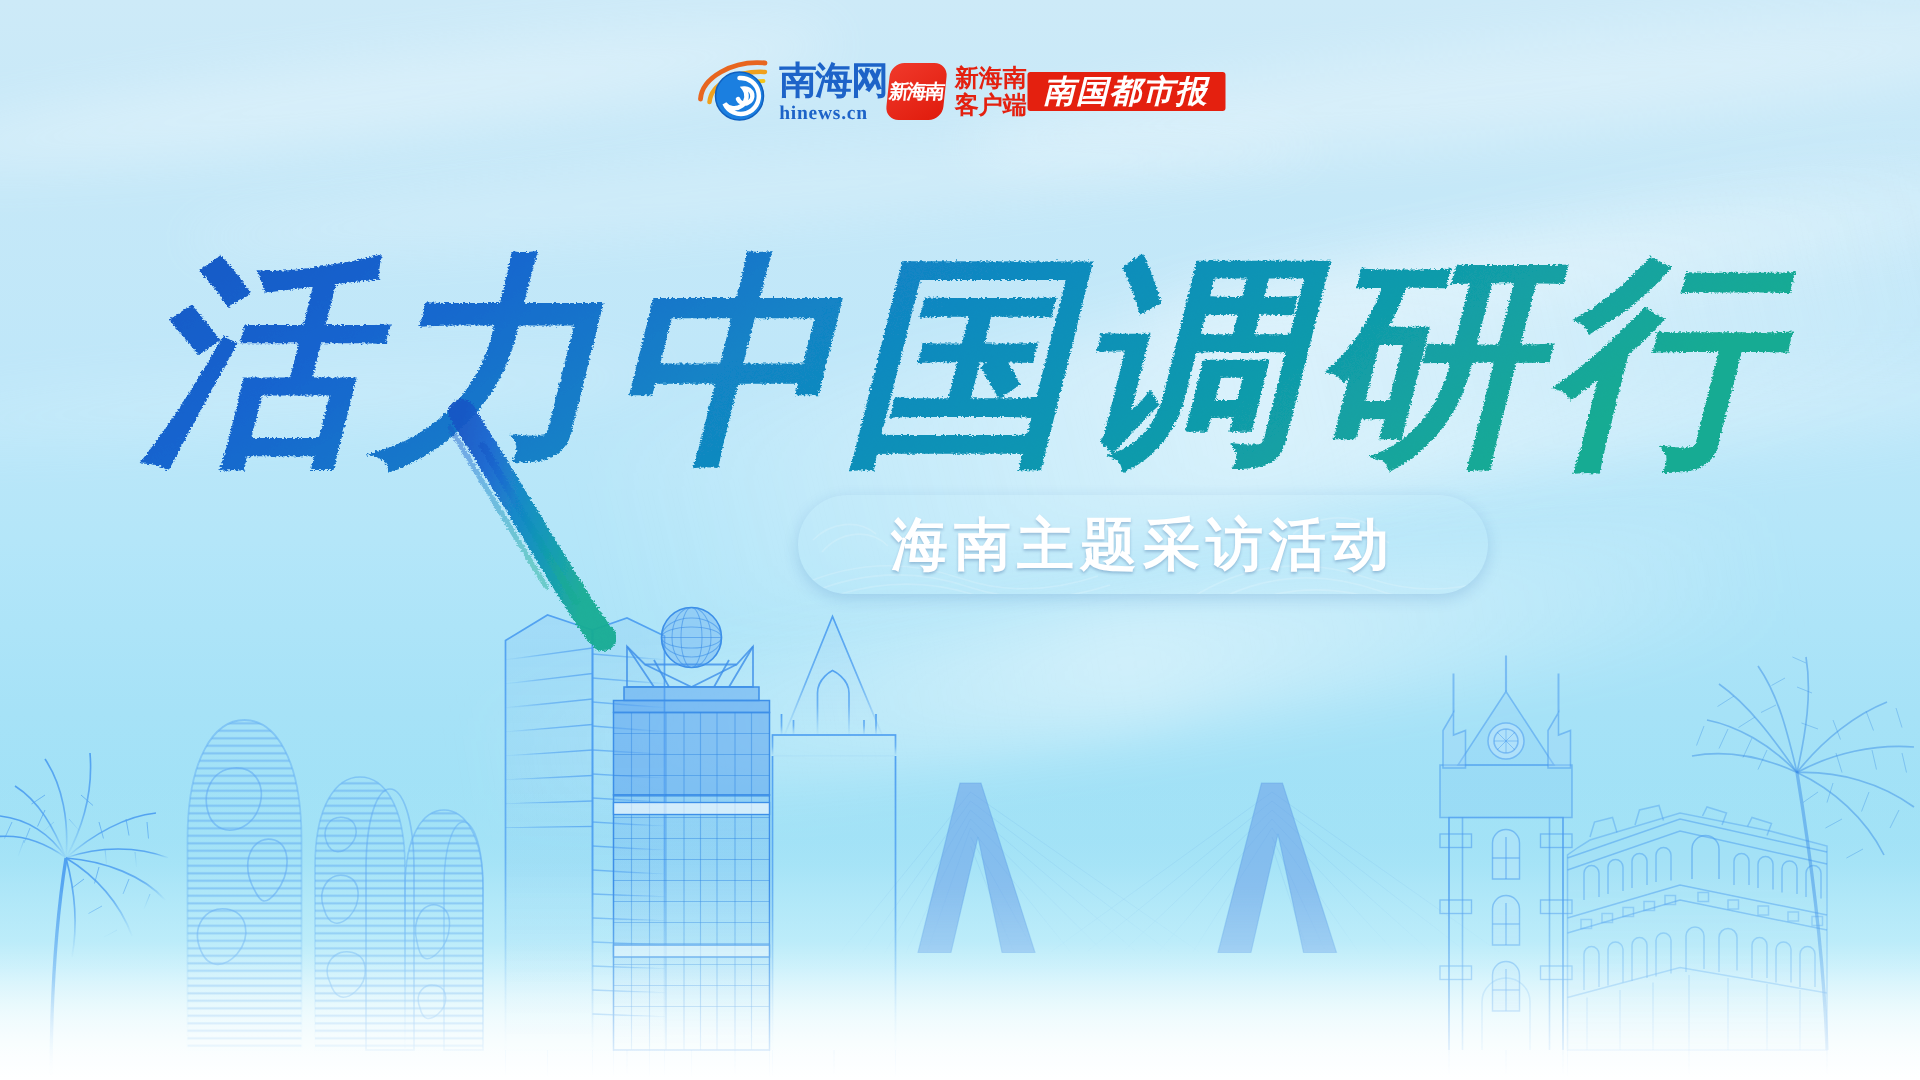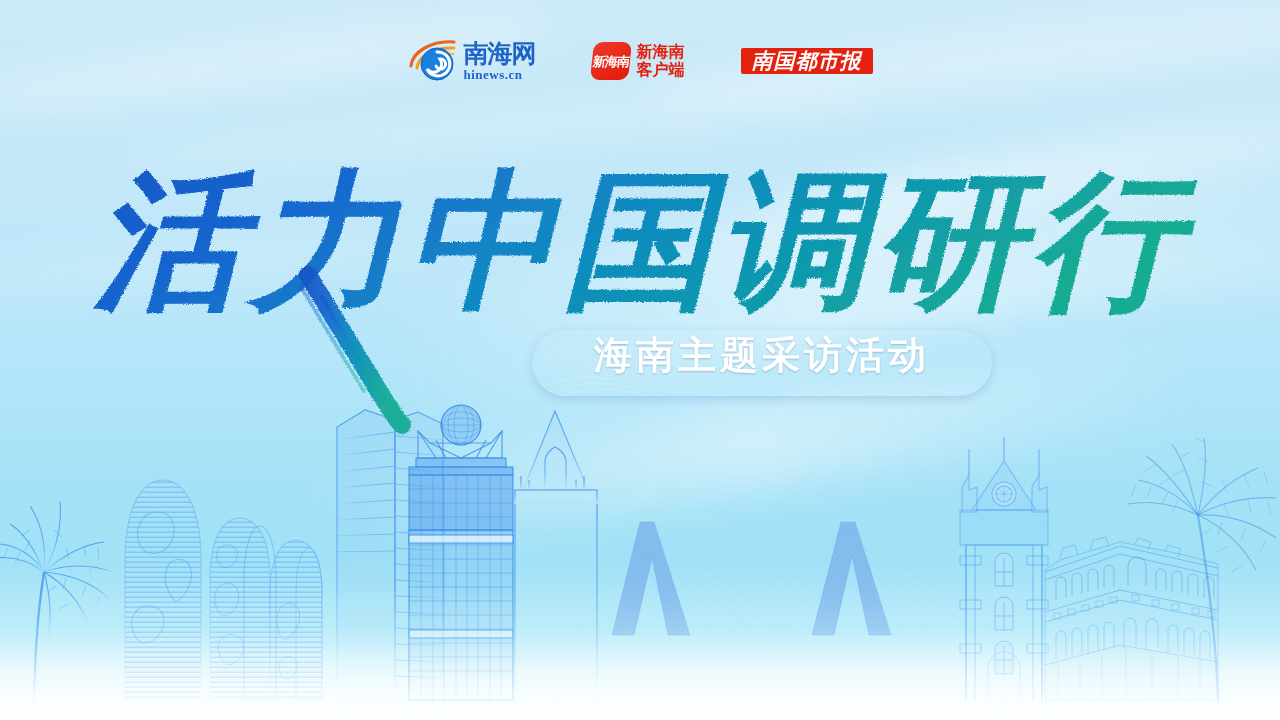--- a/index.html
+++ b/index.html
@@ -39,21 +39,21 @@
     background:linear-gradient(180deg,rgba(168,228,247,0) 0%,rgba(168,228,247,.55) 28%,rgba(196,239,251,.85) 62%,rgba(232,250,253,.96) 88%,rgba(244,253,255,1) 100%);
   }
   .haze2{
     position:absolute;left:0;right:0;bottom:0;height:92px;pointer-events:none;
     background:linear-gradient(180deg,rgba(255,255,255,0) 0%,rgba(255,255,255,.55) 55%,rgba(255,255,255,.92) 100%);
   }
 
   
   .logobar{
     position:absolute;top:33px;left:0;right:0;height:56px;
-    display:flex;justify-content:center;align-items:center;gap:56px;z-index:30;
+    display:flex;justify-content:center;align-items:center;z-index:30;
   }
   .logo-hinews{display:flex;align-items:center;gap:4px;}
   .hn-text{display:flex;flex-direction:column;line-height:1;}
   .hn-cn{font-size:25px;font-weight:700;color:#1d63c8;letter-spacing:-1px;
          font-family:"DejaVu Sans","Liberation Sans",sans-serif;}
   .hn-en{font-size:13px;font-weight:700;color:#1d63c8;letter-spacing:.5px;
          font-family:Liberation Serif, serif;margin-top:2px;}
   .logo-xhn{display:flex;align-items:center;gap:7px;}
   .xhn-badge{
     width:38px;height:38px;border-radius:9px;
@@ -83,21 +83,21 @@
     font-weight:700;font-size:150px;font-style:italic;
     letter-spacing:6px;
   }
 
   
   .pill{
     position:absolute;left:532px;top:330px;width:460px;height:66px;z-index:28;
     border-radius:33px;overflow:hidden;
     background:linear-gradient(100deg,#0fa978 0%,#16a f 0%,#12a98a 14%,#1b8fb5 38%,#2470da 68%,#2c55d6 88%,#2e4fd2 100%);
     box-shadow:0 3px 10px rgba(30,90,170,.18);
-    display:flex;justify-content:center;
+    display:flex;align-items:center;justify-content:center;
   }
   .pill .waves{position:absolute;inset:0;opacity:.30;}
   .pill-text{
     position:relative;color:#fff;font-size:38px;font-weight:700;letter-spacing:4px;
     font-family:"DejaVu Sans","Liberation Sans",sans-serif;
     text-shadow:0 1px 2px rgba(10,50,120,.25);
   }
 
   
   .skyline{position:absolute;left:0;top:0;width:1280px;height:720px;z-index:10;pointer-events:none;}

